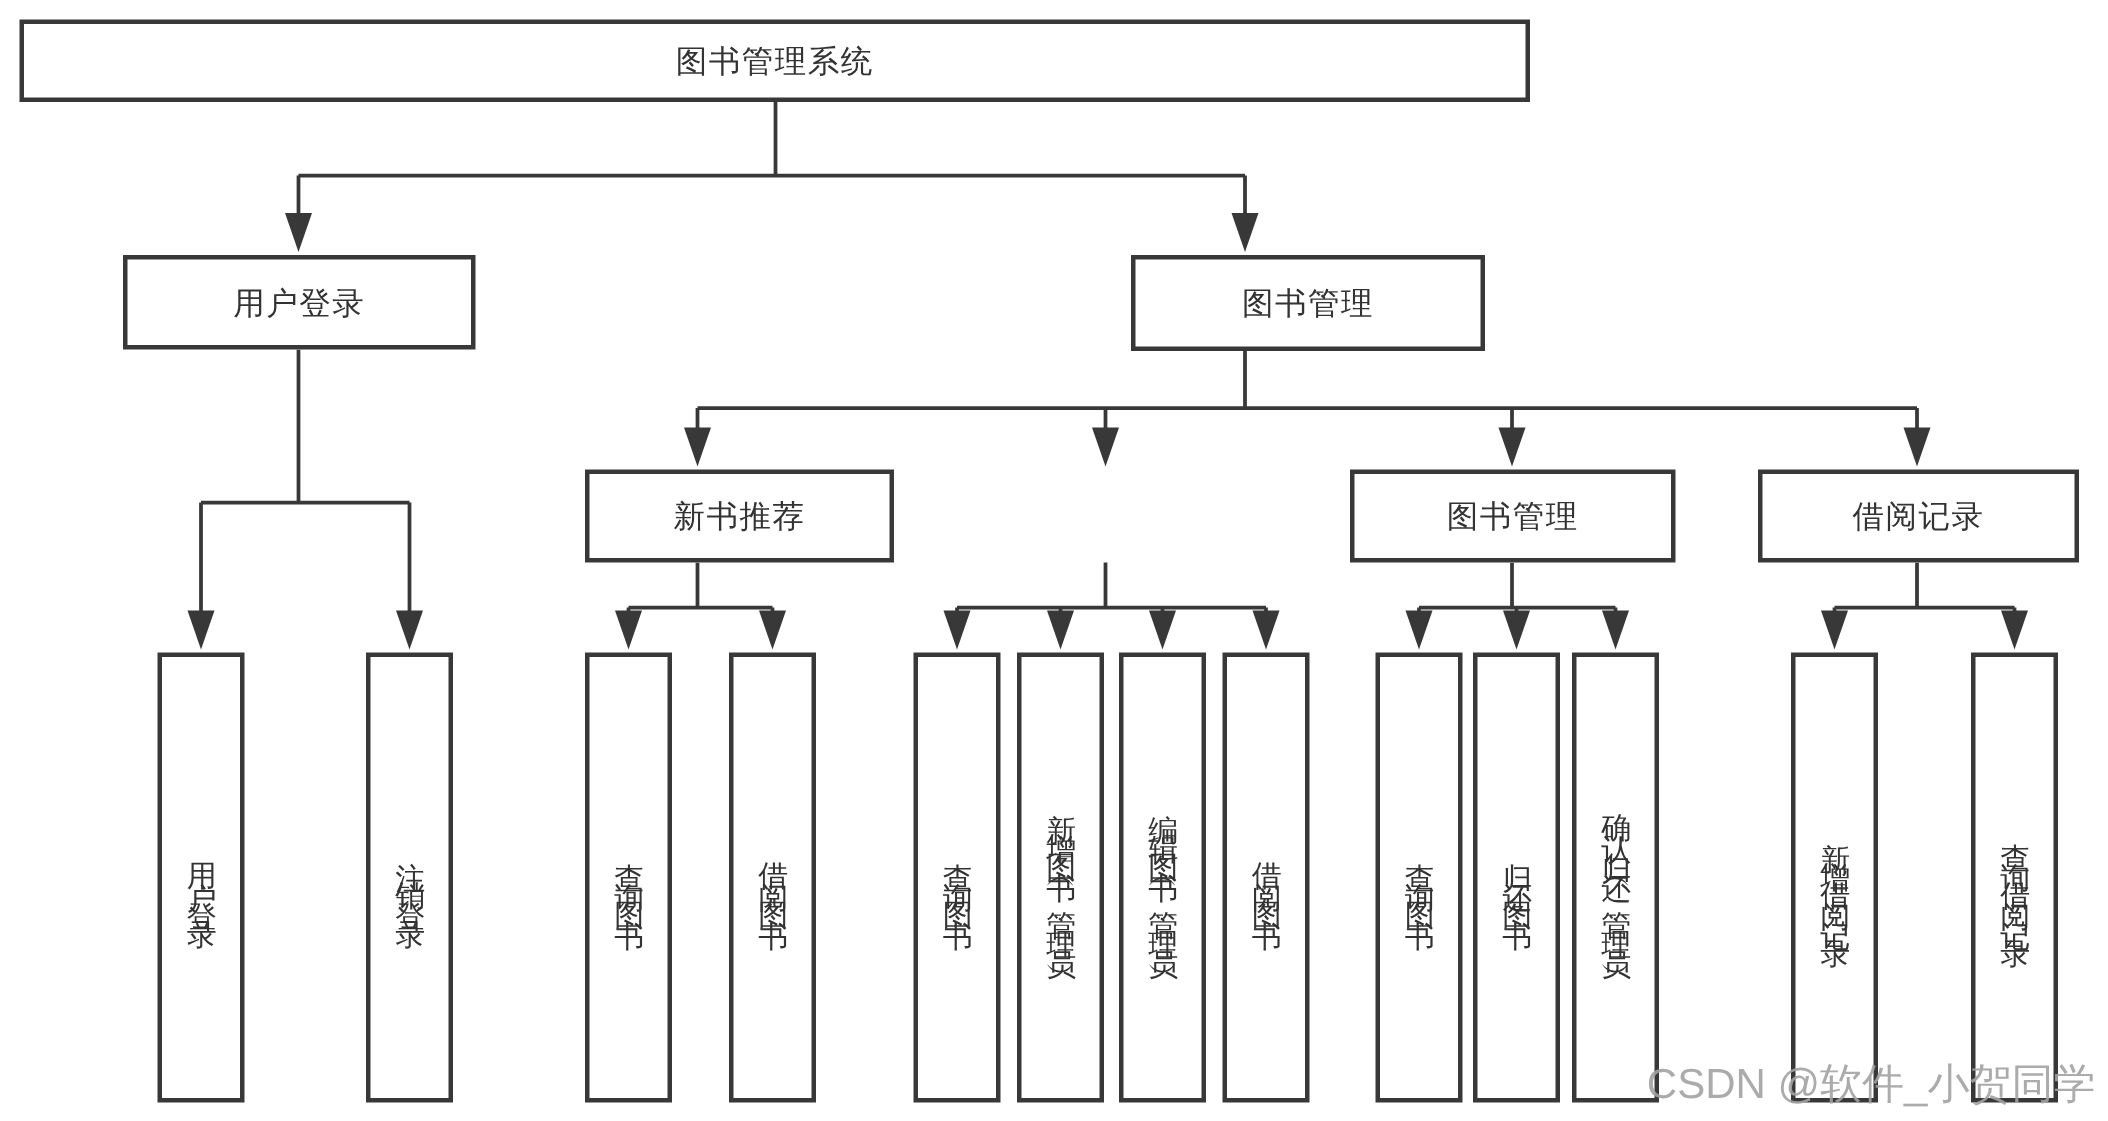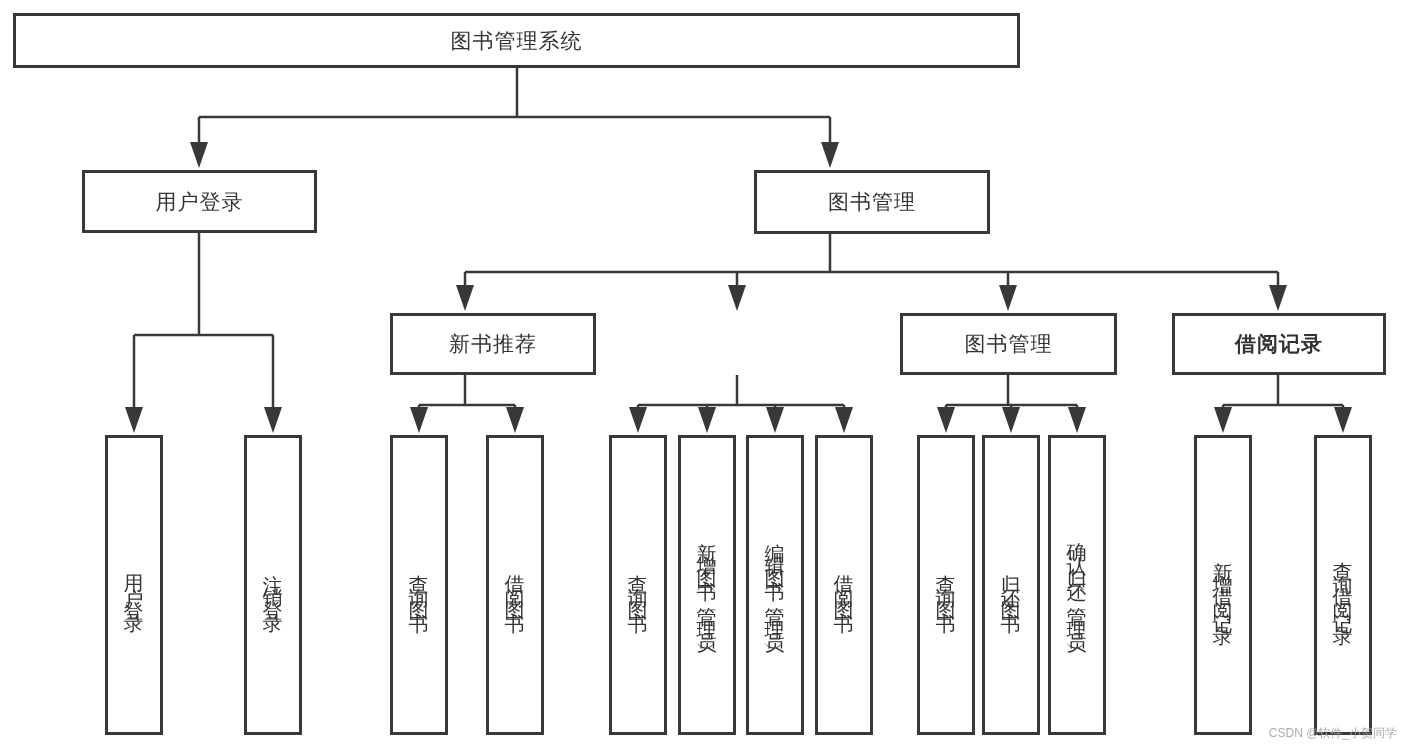--- a/index.html
+++ b/index.html
@@ -51,40 +51,40 @@
     color: #333333;
     white-space: nowrap;
   }
   
   #node-root      { left: 13px;   top: 13px;  width: 1007px; height: 55px; }
   #node-login     { left: 82px;   top: 170px; width: 235px;  height: 63px; }
   #node-bookmgmt  { left: 712px;  top: 170px; width: 236px;  height: 64px; margin-left: 42px; }
   #node-newbook   { left: 362px;  top: 313px; width: 206px;  height: 62px; margin-left: 28px; }
   #node-borrow    { left: 619px;  top: 313px; width: 236px;  height: 62px; }
   #node-current   { left: 900px;  top: 313px; width: 217px;  height: 62px; }
-  #node-records   { left: 1172px; top: 313px; width: 214px;  height: 62px; font-weight: bold; }
+  #node-records   { left: 1172px; top: 313px; width: 214px;  height: 62px; }
   
   #leaf-0  { left: 105px; }
   #leaf-1  { left: 244px; }
   #leaf-2  { left: 390px; }
   #leaf-3  { left: 486px; }
   #leaf-4  { left: 609px; }
   #leaf-5  { left: 678px; }
   #leaf-6  { left: 746px; }
   #leaf-7  { left: 815px; }
   #leaf-8  { left: 917px; }
   #leaf-9  { left: 982px; }
   #leaf-10 { left: 1048px; }
   #leaf-11 { left: 1194px; }
   #leaf-12 { left: 1314px; }
   #watermark {
     position: absolute;
     right: 8px;
     bottom: 5px;
-    font-size: 12px;
+    font-size: 28px;
     color: rgba(162,162,162,0.9);
     z-index: 5;
     white-space: nowrap;
     text-align: right;
   }
 </style>
 </head>
 <body>
 
 <div id="stage">

